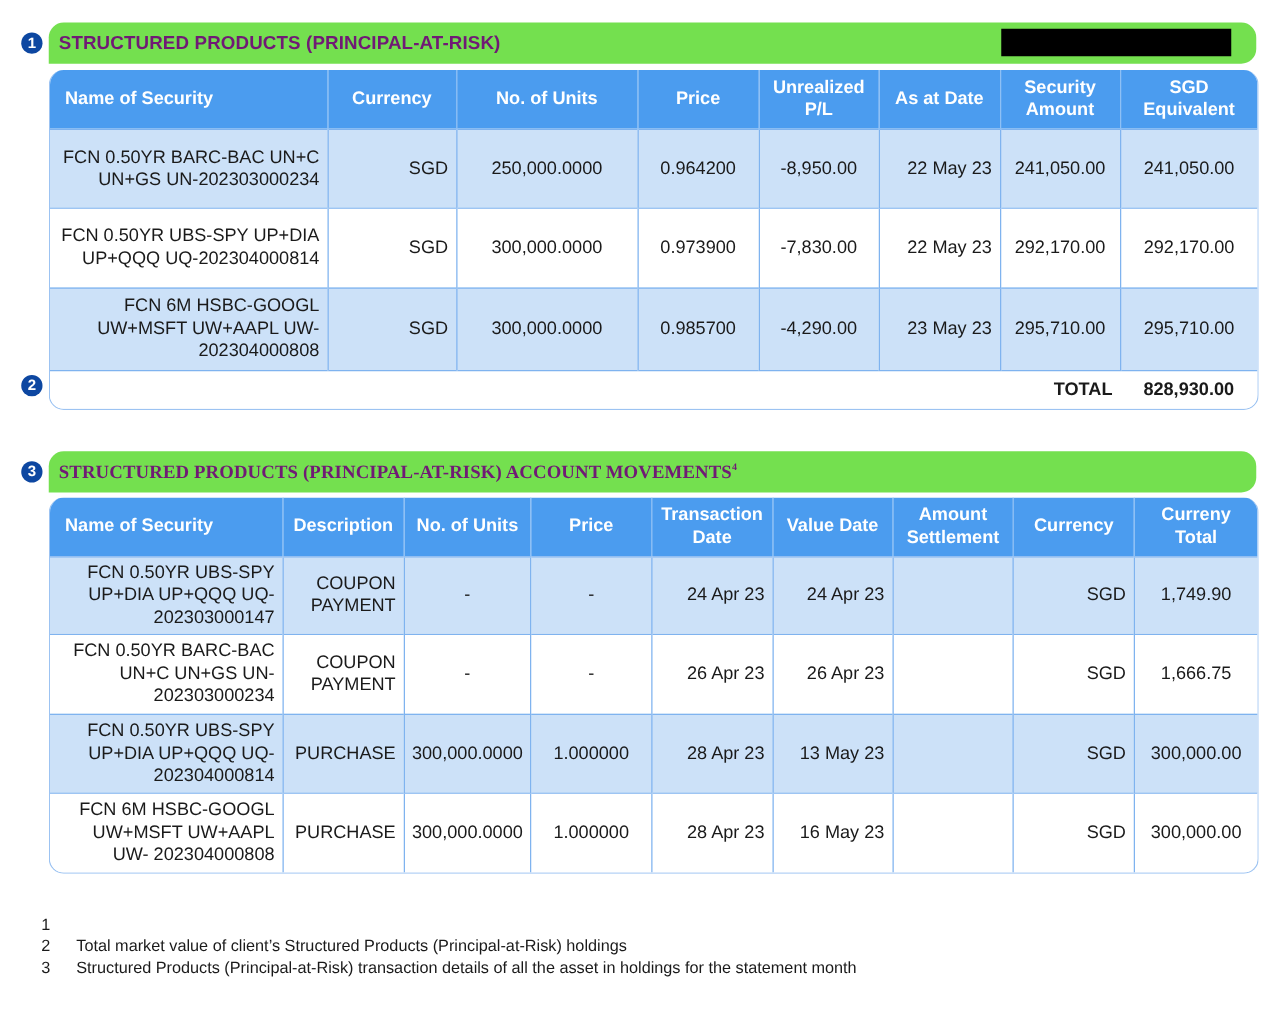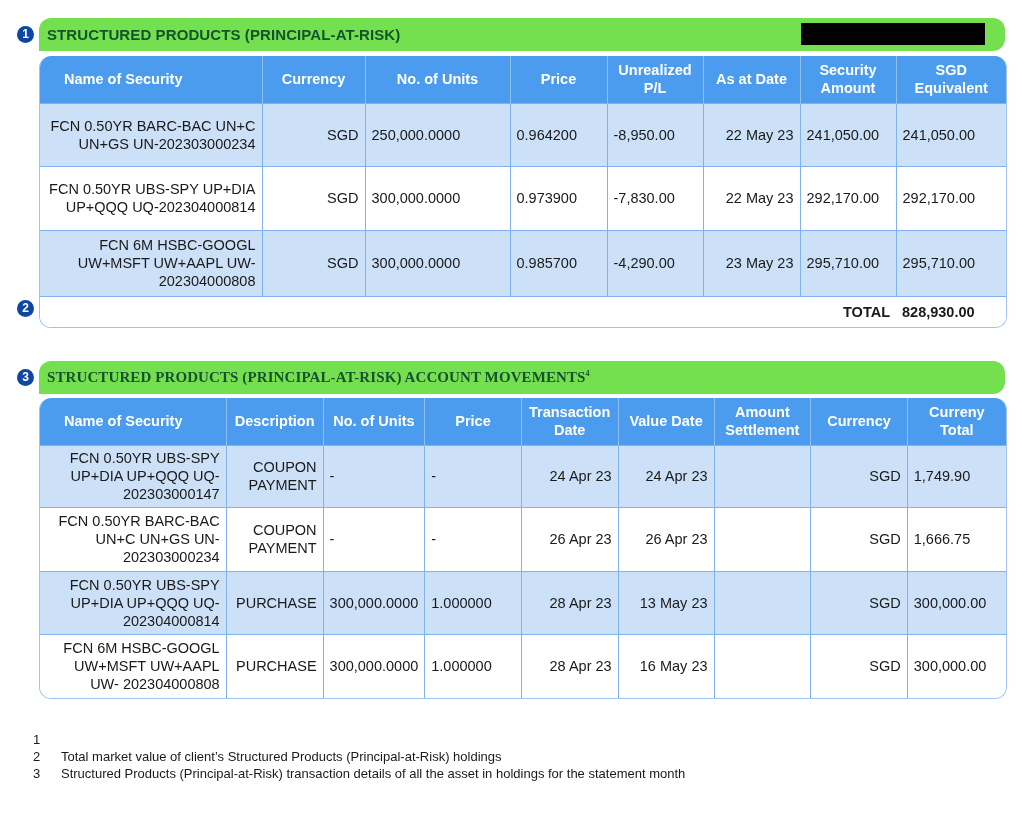--- a/index.html
+++ b/index.html
@@ -1,30 +1,30 @@
 <!DOCTYPE html>
 <html><head>
 <meta charset="utf-8">
 <style>
   html, body { margin: 0; padding: 0; background: #ffffff; }
   body { width: 1024px; height: 819px; position: relative; font-family: "Liberation Sans", sans-serif; color: #1a1a1a; overflow: hidden; }
   .marker { position: absolute; width: 17px; height: 17px; border-radius: 50%; background: #0d47a1; color: #fff; font-weight: bold; font-size: 12px; line-height: 17px; text-align: center; }
   .banner { position: absolute; left: 39px; width: 966px; height: 33px; background: #74e04f; border-radius: 12px 12px 12px 0; }
-  .banner .title { position: absolute; left: 8px; top: 8px; font-size: 15px; font-weight: bold; color: #14532d; letter-spacing: 0.1px; }
+  .banner .title { position: absolute; left: 8px; top: 8px; font-size: 15px; font-weight: bold; color: #701a75; letter-spacing: 0.1px; }
   .banner .title sup { font-size: 8px; }
   .redact { position: absolute; left: 762px; top: 5px; width: 184px; height: 22px; background: #000; }
   .tbl-wrap { position: absolute; left: 39px; width: 966px; border-radius: 12px 12px 12px 12px; overflow: hidden; border: 1px solid #9cc3f2; border-top: none; }
   table { border-collapse: collapse; width: 100%; font-size: 14.5px; }
   th { background: #4b9cef; color: #fff; font-weight: bold; font-size: 14.5px; border-left: 1px solid #8ec0f5; padding: 0 6px; line-height: 18px; }
-  th:first-child { border-left: none; text-align: left; padding-left: 24px; }
+  th:first-child { border-left: none; text-align: left; padding-left: 12px; }
   td { border-left: 1px solid #7fb3ef; border-top: 1px solid #7fb3ef; padding: 0 6px; line-height: 18px; }
   td:first-child { border-left: none; padding-left: 8px; }
   tr.shade td { background: #cce1f8; }
   tr.plain td { background: #ffffff; }
-  .l { text-align: right; } .c { text-align: right; } .r { text-align: left; }
+  .l { text-align: right; } .c { text-align: right; } .r { text-align: center; }
   tr.total td { background: #fff; font-weight: bold; border-left: none; height: 30px; }
   .footnotes { position: absolute; left: 33px; top: 731px; font-size: 13px; line-height: 17px; }
   .footnotes .fn { display: flex; }
   .footnotes .num { width: 28px; }
 </style>
 </head>
 <body>
 
 <div class="marker" style="left:17px;top:26px;">1</div>
 <div class="banner" style="top:18px;">

